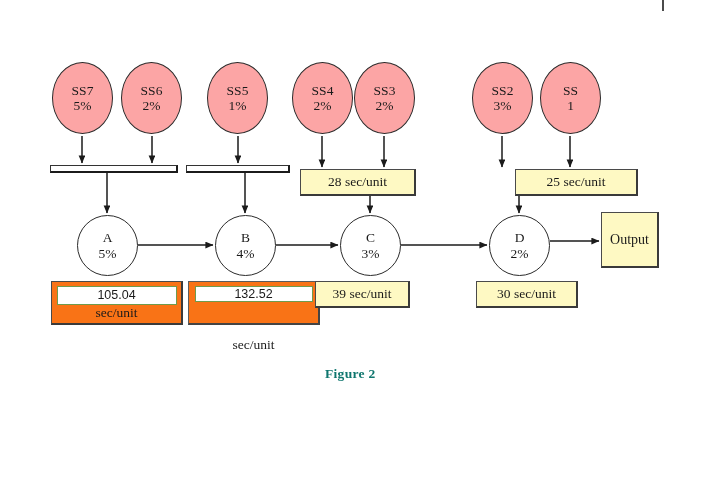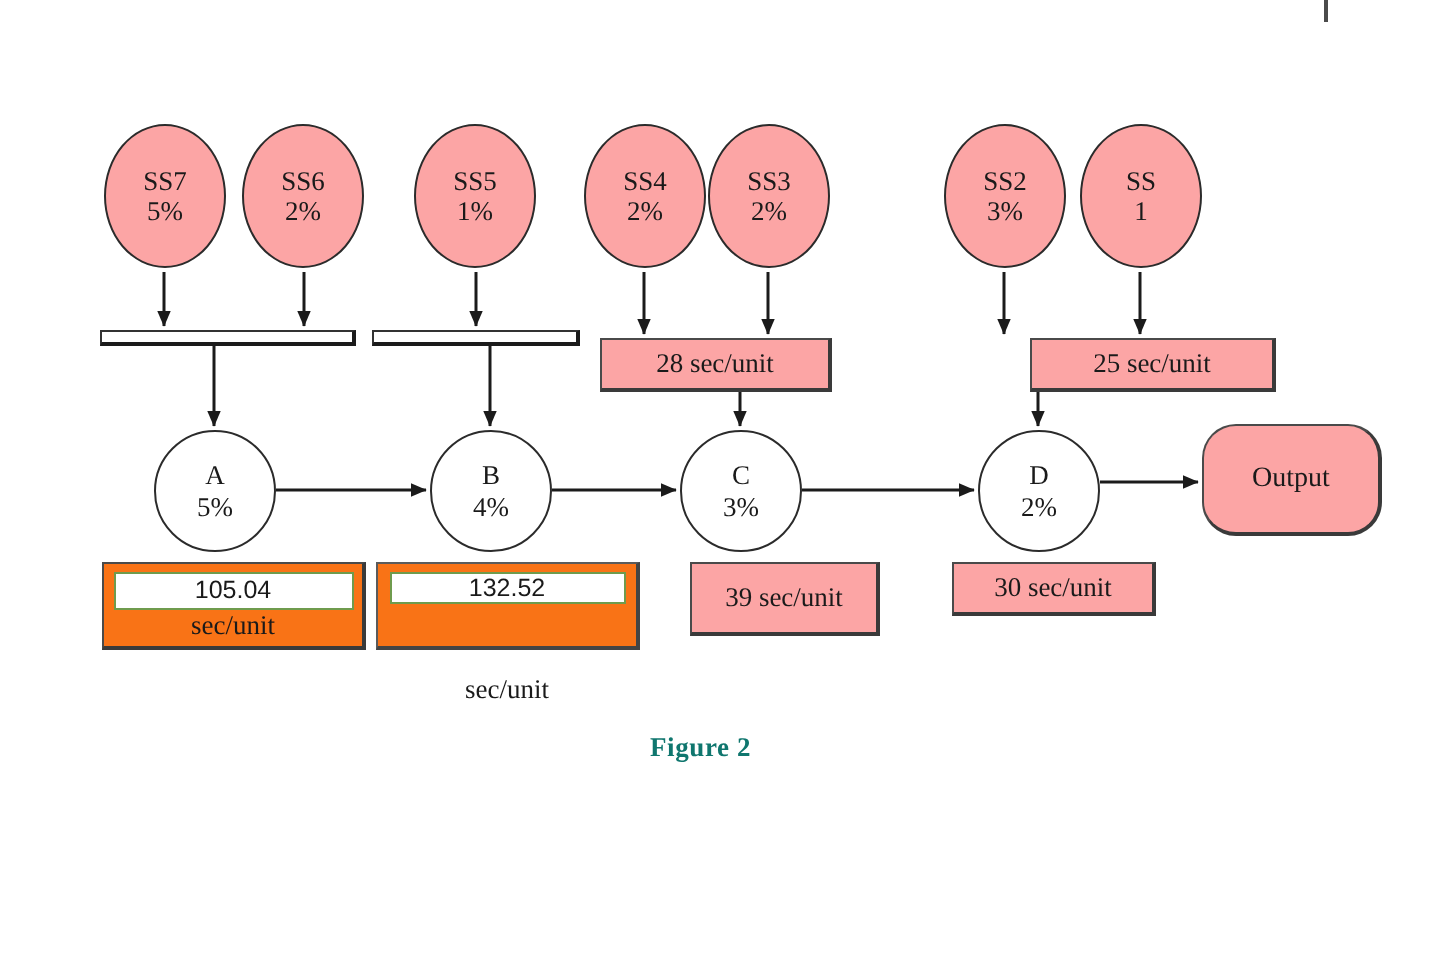--- a/index.html
+++ b/index.html
@@ -47,21 +47,21 @@
   
   .bar{
     background:#ffffff;
     border:1px solid #333;
     border-bottom:2.5px solid #1b1b1b;
     border-right:2px solid #1b1b1b;
   }
 
   
   .sbox{
-    background:#fca5a5;
+    background:#fef9c3;
     border:1.2px solid #4a4a4a;
     border-bottom:2.2px solid #3a3a3a;
     border-right:2.2px solid #3a3a3a;
     display:flex;align-items:center;justify-content:center;
     font-size:13.5px;color:#1a1a1a;
   }
 
   
   .cbox{
     background:#f97316;
@@ -168,39 +168,39 @@
   <div class="abs proc-circle" style="left:340px;top:215px;width:61px;height:61px;">
     <span class="l1">C</span>
     <span class="l2">3%</span>
   </div>
 
   <div class="abs proc-circle" style="left:489px;top:215px;width:61px;height:61px;">
     <span class="l1">D</span>
     <span class="l2">2%</span>
   </div>
 
-  <div class="abs sbox" style="left:601px;top:212px;width:90px;height:56px;font-size:14px;border-radius:17px;">
+  <div class="abs sbox" style="left:601px;top:212px;width:58px;height:56px;font-size:14px;">
     <span>Output</span>
   </div>
 
   <div class="abs cbox" style="left:51px;top:281px;width:132px;height:44px;padding:4px 6px 0 6px;">
     <div class="green-field" style="width:120px;height:19px;">
       <span>105.04</span>
     </div>
     <div class="unit-label" style="width:120px;height:19px;">sec/unit</div>
   </div>
 
   <div class="abs cbox thick" style="left:188px;top:281px;width:132px;height:44px;padding:4px 6px 0 6px;">
     <div class="green-field" style="width:118px;height:19px;">
       <span>132.52</span>
     </div>
     <div class="unit-label" style="width:118px;height:19px;">sec/unit</div>
   </div>
 
-  <div class="abs sbox" style="left:345px;top:281px;width:95px;height:37px;align-items:center;">
+  <div class="abs sbox" style="left:315px;top:281px;width:95px;height:27px;align-items:center;">
     <span>39 sec/unit</span>
   </div>
 
   <div class="abs sbox" style="left:476px;top:281px;width:102px;height:27px;">
     <span>30 sec/unit</span>
   </div>
 
   <svg id="arrows" viewBox="0 0 723 480" xmlns="http://www.w3.org/2000/svg">
     <defs>
       <marker id="ah" markerWidth="9" markerHeight="9" refX="7.6" refY="3.4" orient="auto" markerUnits="userSpaceOnUse">

